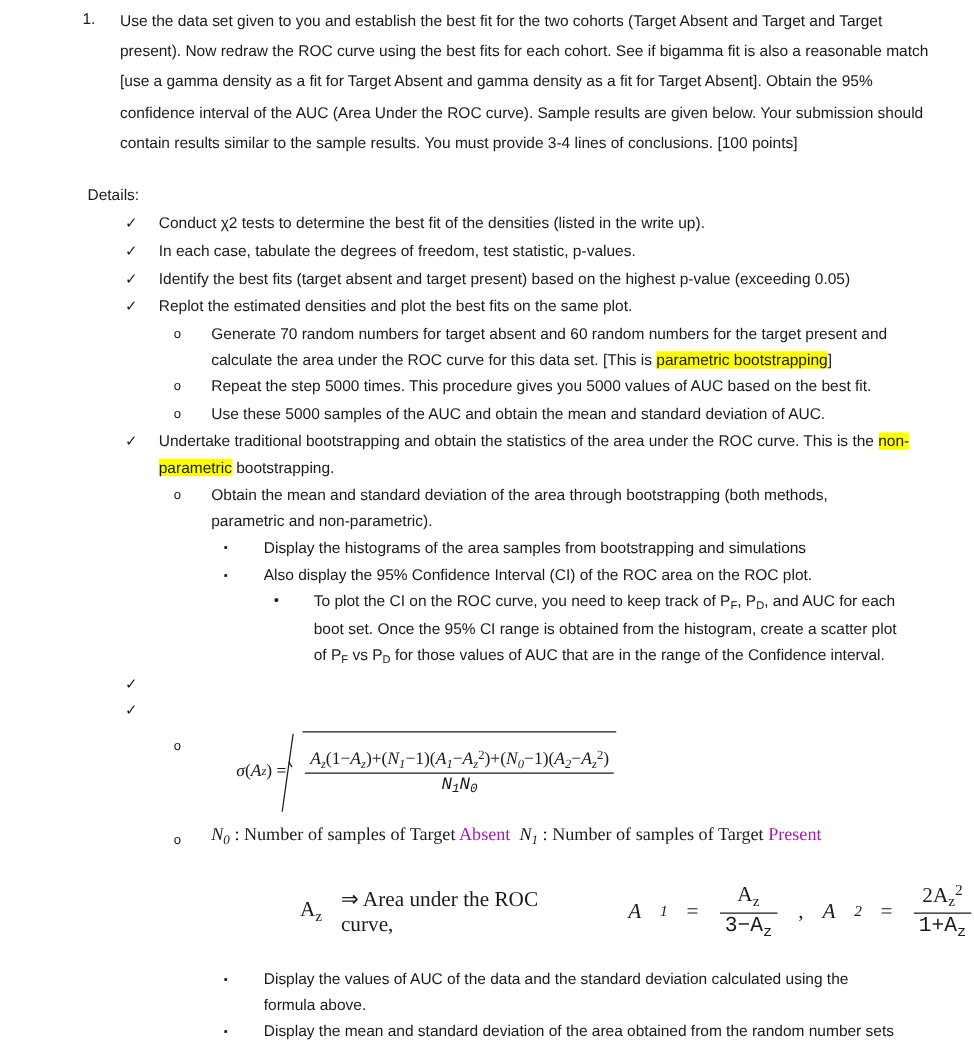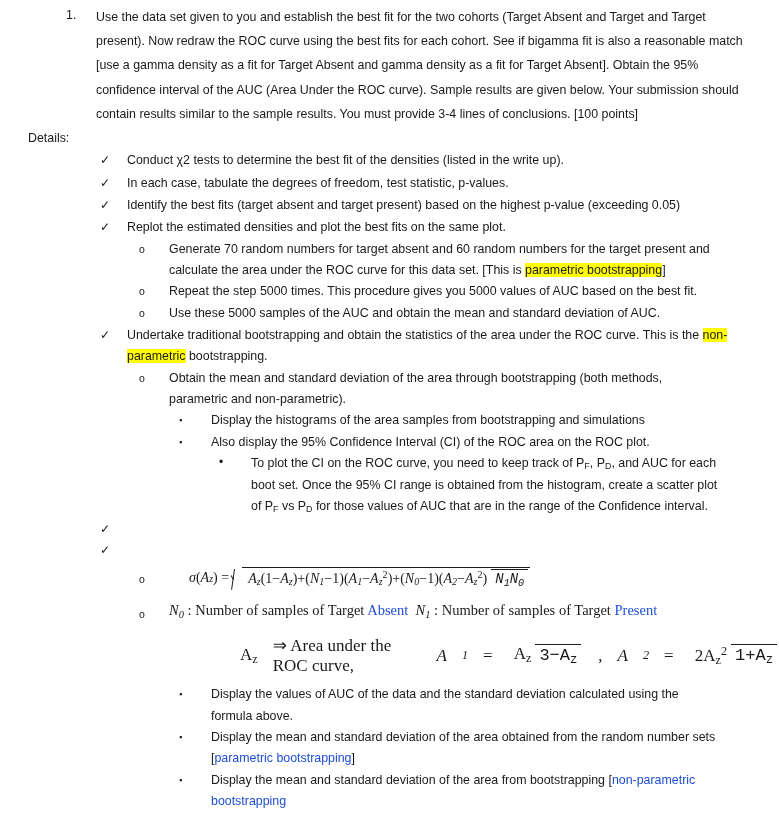--- a/index.html
+++ b/index.html
@@ -41,22 +41,22 @@
 
   
   .lvl-num { padding-left: 66px; margin-top: 5px; }
   .lvl-num .marker { width: 30px; }
   .lvl-num .txt { line-height: 1.95; padding-right: 26px; }
 
   
   .details-label {
     font-size: 12.4px;
     line-height: 1.72;
-    padding-left: 28px;
-    margin-top: 2px;
+    padding-left: 70px;
+    margin-top: 20px;
   }
 
   
   .lvl-check { padding-left: 100px; margin-top: 1px; }
   .lvl-check .marker { width: 27px; font-size: 12px; }
   .lvl-check .txt { padding-right: 40px; }
 
   
   .lvl-circ { padding-left: 139px; margin-top: 0px; }
   .lvl-circ .marker { width: 30px; font-size: 10.5px; line-height: 1.95; }
@@ -66,45 +66,45 @@
   .lvl-sq { padding-left: 179px; margin-top: 0px; }
   .lvl-sq .marker { width: 32px; font-size: 9px; line-height: 2.25; }
   .lvl-sq .txt { padding-right: 62px; }
 
   
   .lvl-bul { padding-left: 219px; margin-top: 0px; }
   .lvl-bul .marker { width: 32px; font-size: 12px; line-height: 1.62; }
   .lvl-bul .txt { padding-right: 60px; }
 
   .hl { background: #ffff00; }
-  .red { color: #1d4ed8; }
+  .red { color: #a21caf; }
 
   sub { font-size: 0.72em; vertical-align: -0.28em; }
   sup { font-size: 0.72em; vertical-align: 0.45em; }
 
   
   .math-row {
     display: flex;
     align-items: flex-start;
     padding-left: 139px;
     font-family: "Liberation Serif", serif;
   }
   .math-row .marker { width: 30px; font-size: 10.5px; font-family: "Liberation Sans", sans-serif; line-height: 2.4; }
 
   .mathblk {
     font-family: "Liberation Serif", serif;
     color: #1a1a1a;
   }
   .m-i { font-style: italic; }
   .frac {
     display: inline-flex;
-    flex-direction: row;
+    flex-direction: column;
     vertical-align: middle;
     text-align: center;
-    margin: 0 2px;
+    margin: 12px 2px;
   }
   .frac .num { padding: 0 4px 1px 4px; }
   .frac .den { border-top: 1px solid #1a1a1a; padding: 1px 4px 0 4px; font-family: Liberation Mono, monospace; }
 
   .sqrt {
     display: inline-flex;
     align-items: stretch;
     vertical-align: middle;
   }
   .sqrt .radical {

